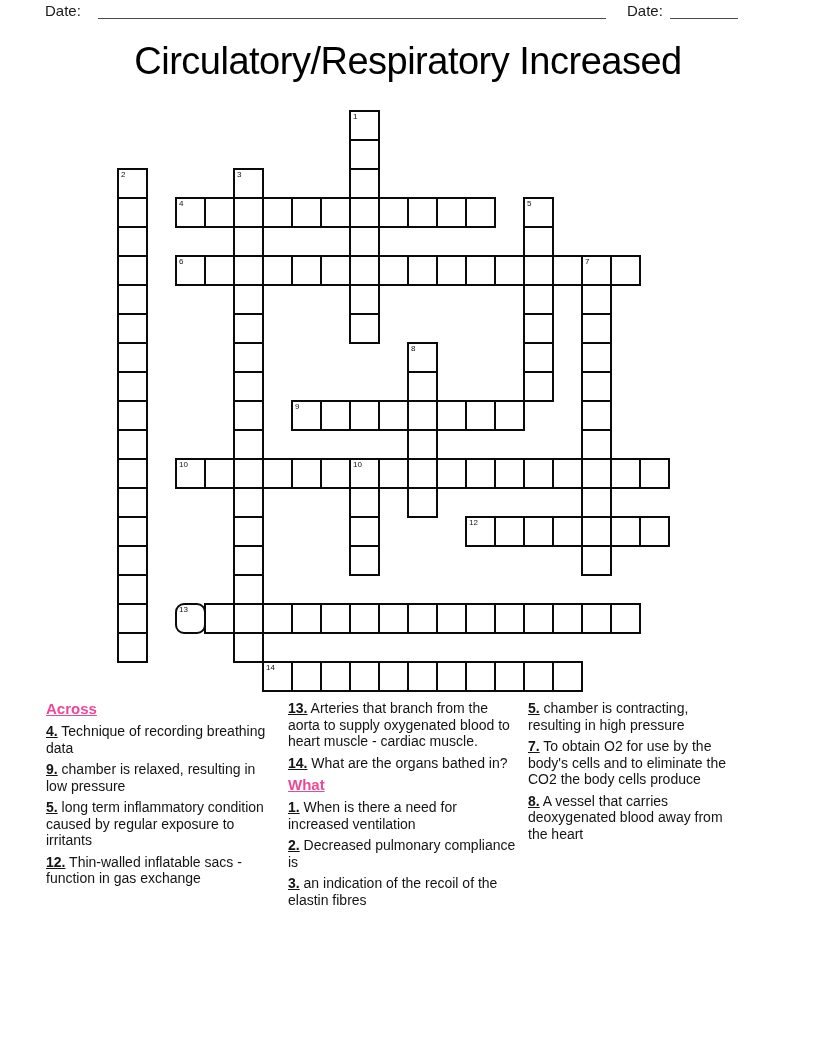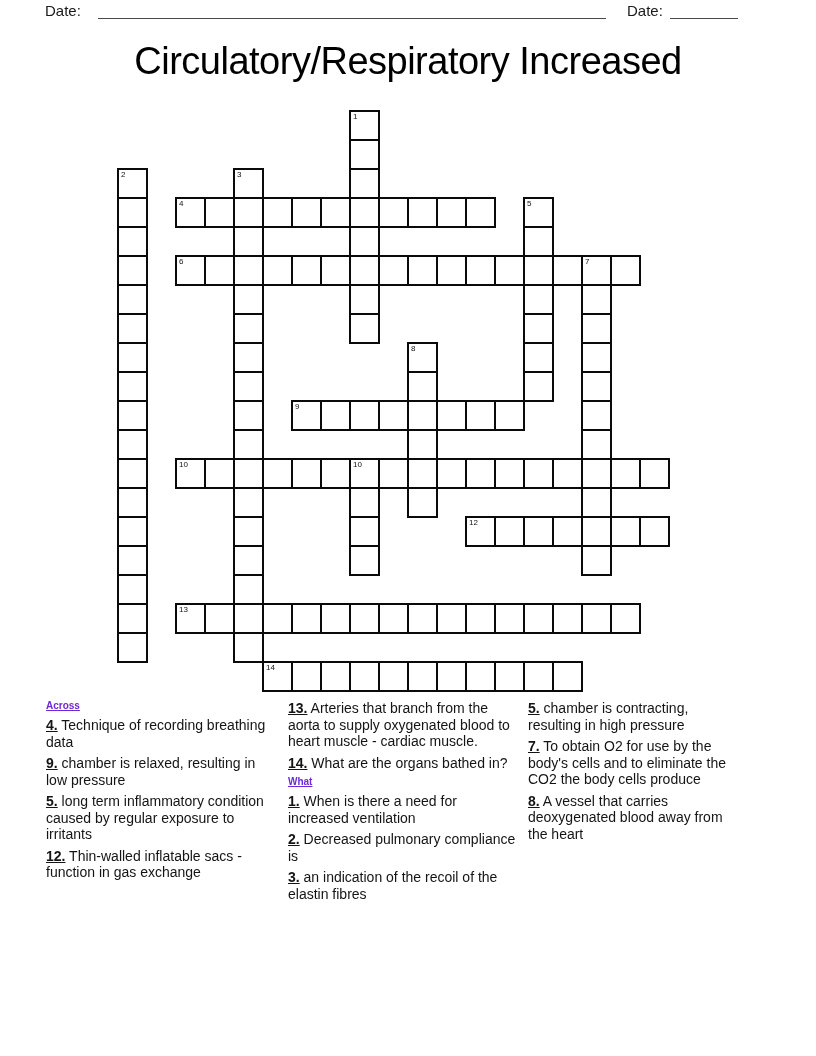--- a/index.html
+++ b/index.html
@@ -72,25 +72,25 @@
 
   
   .clue-col {
     position: absolute;
     top: 700px;
   }
   .clue-col-1 { left: 46px;  width: 230px; }
   .clue-col-2 { left: 288px; width: 232px; }
   .clue-col-3 { left: 528px; width: 214px; }
   .clue-heading {
-    font-size: 10px;
+    font-size: 15px;
     font-weight: bold;
     text-decoration: underline;
     margin: 0 0 6px 0;
-    color: #6d28d9;
+    color: #ec4899;
   }
   .clue {
     margin: 0 0 5px 0;
     font-size: 14px;
     line-height: 16.5px;
     color: #141414;
   }
   .clue-num { font-weight: bold; text-decoration: underline; }
 </style>
 </head>
@@ -242,21 +242,21 @@
       <div class="cell" style="left: 232px; top: 406px;"></div>
       <div class="cell" style="left: 232px; top: 435px;"></div>
       <div class="cell" style="left: 348px; top: 406px;">
         <span class="cell-num">12</span>
       </div>
       <div class="cell" style="left: 377px; top: 406px;"></div>
       <div class="cell" style="left: 406px; top: 406px;"></div>
       <div class="cell" style="left: 435px; top: 406px;"></div>
       <div class="cell" style="left: 493px; top: 406px;"></div>
       <div class="cell" style="left: 522px; top: 406px;"></div>
-      <div class="cell" style="left: 58px; top: 493px;">
+      <div class="cell" style="left: 58px; top: 493px; border-radius: 9px;">
         <span class="cell-num">13</span>
       </div>
       <div class="cell" style="left: 87px; top: 493px;"></div>
       <div class="cell" style="left: 145px; top: 493px;"></div>
       <div class="cell" style="left: 174px; top: 493px;"></div>
       <div class="cell" style="left: 203px; top: 493px;"></div>
       <div class="cell" style="left: 232px; top: 493px;"></div>
       <div class="cell" style="left: 261px; top: 493px;"></div>
       <div class="cell" style="left: 290px; top: 493px;"></div>
       <div class="cell" style="left: 319px; top: 493px;"></div>

